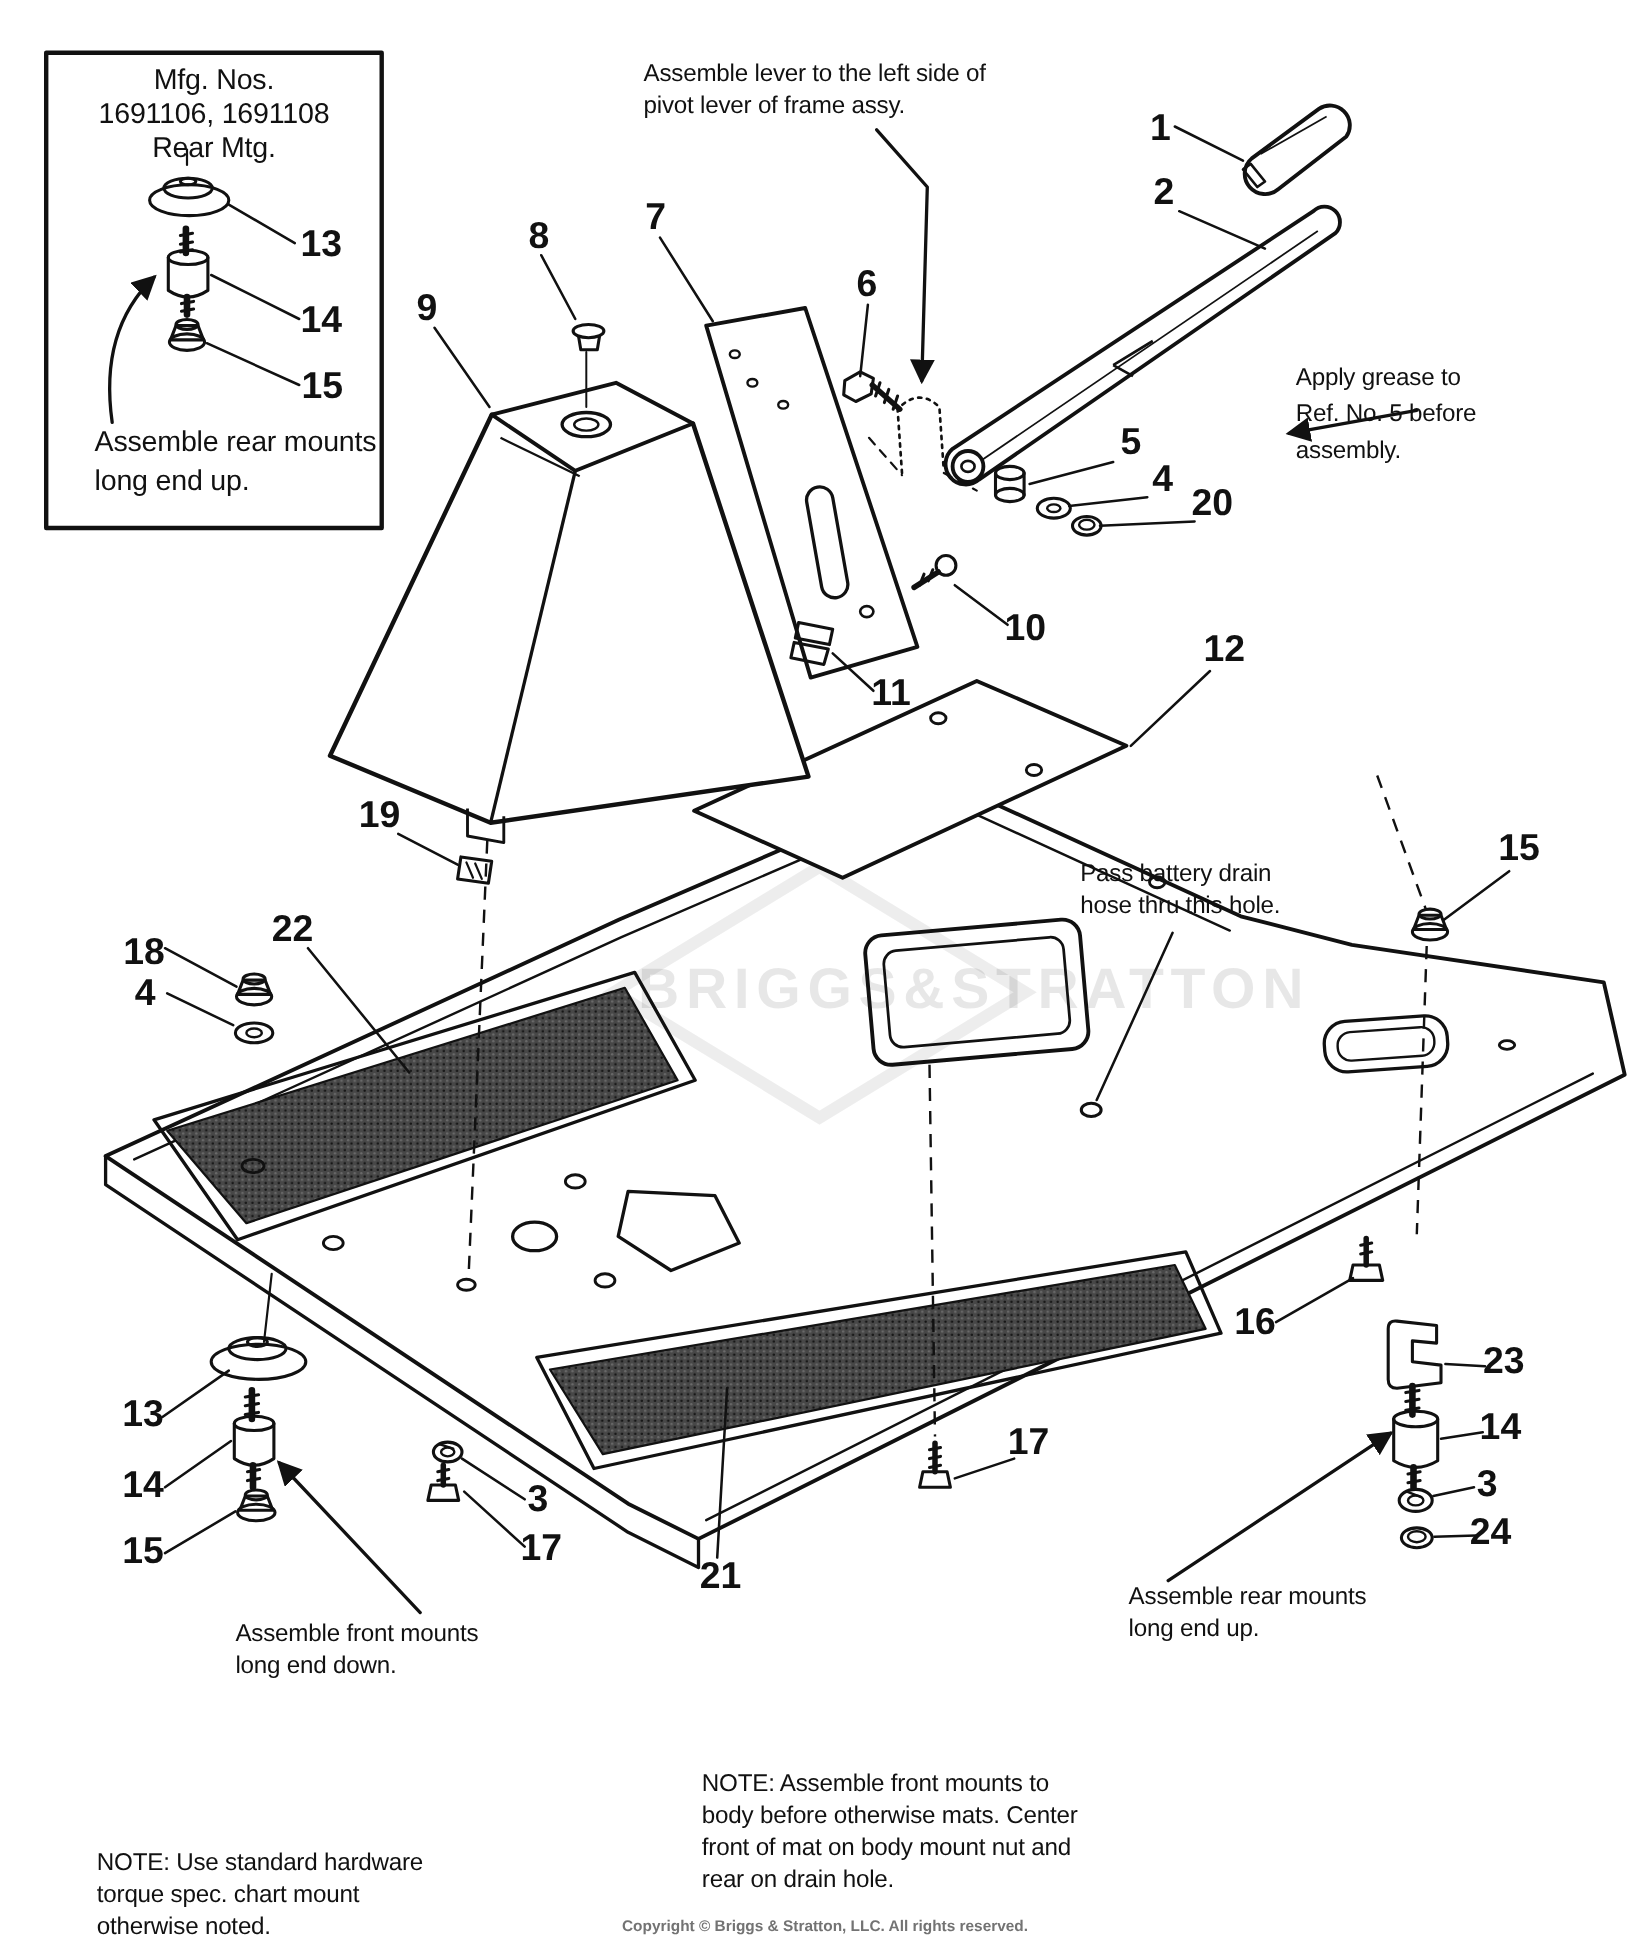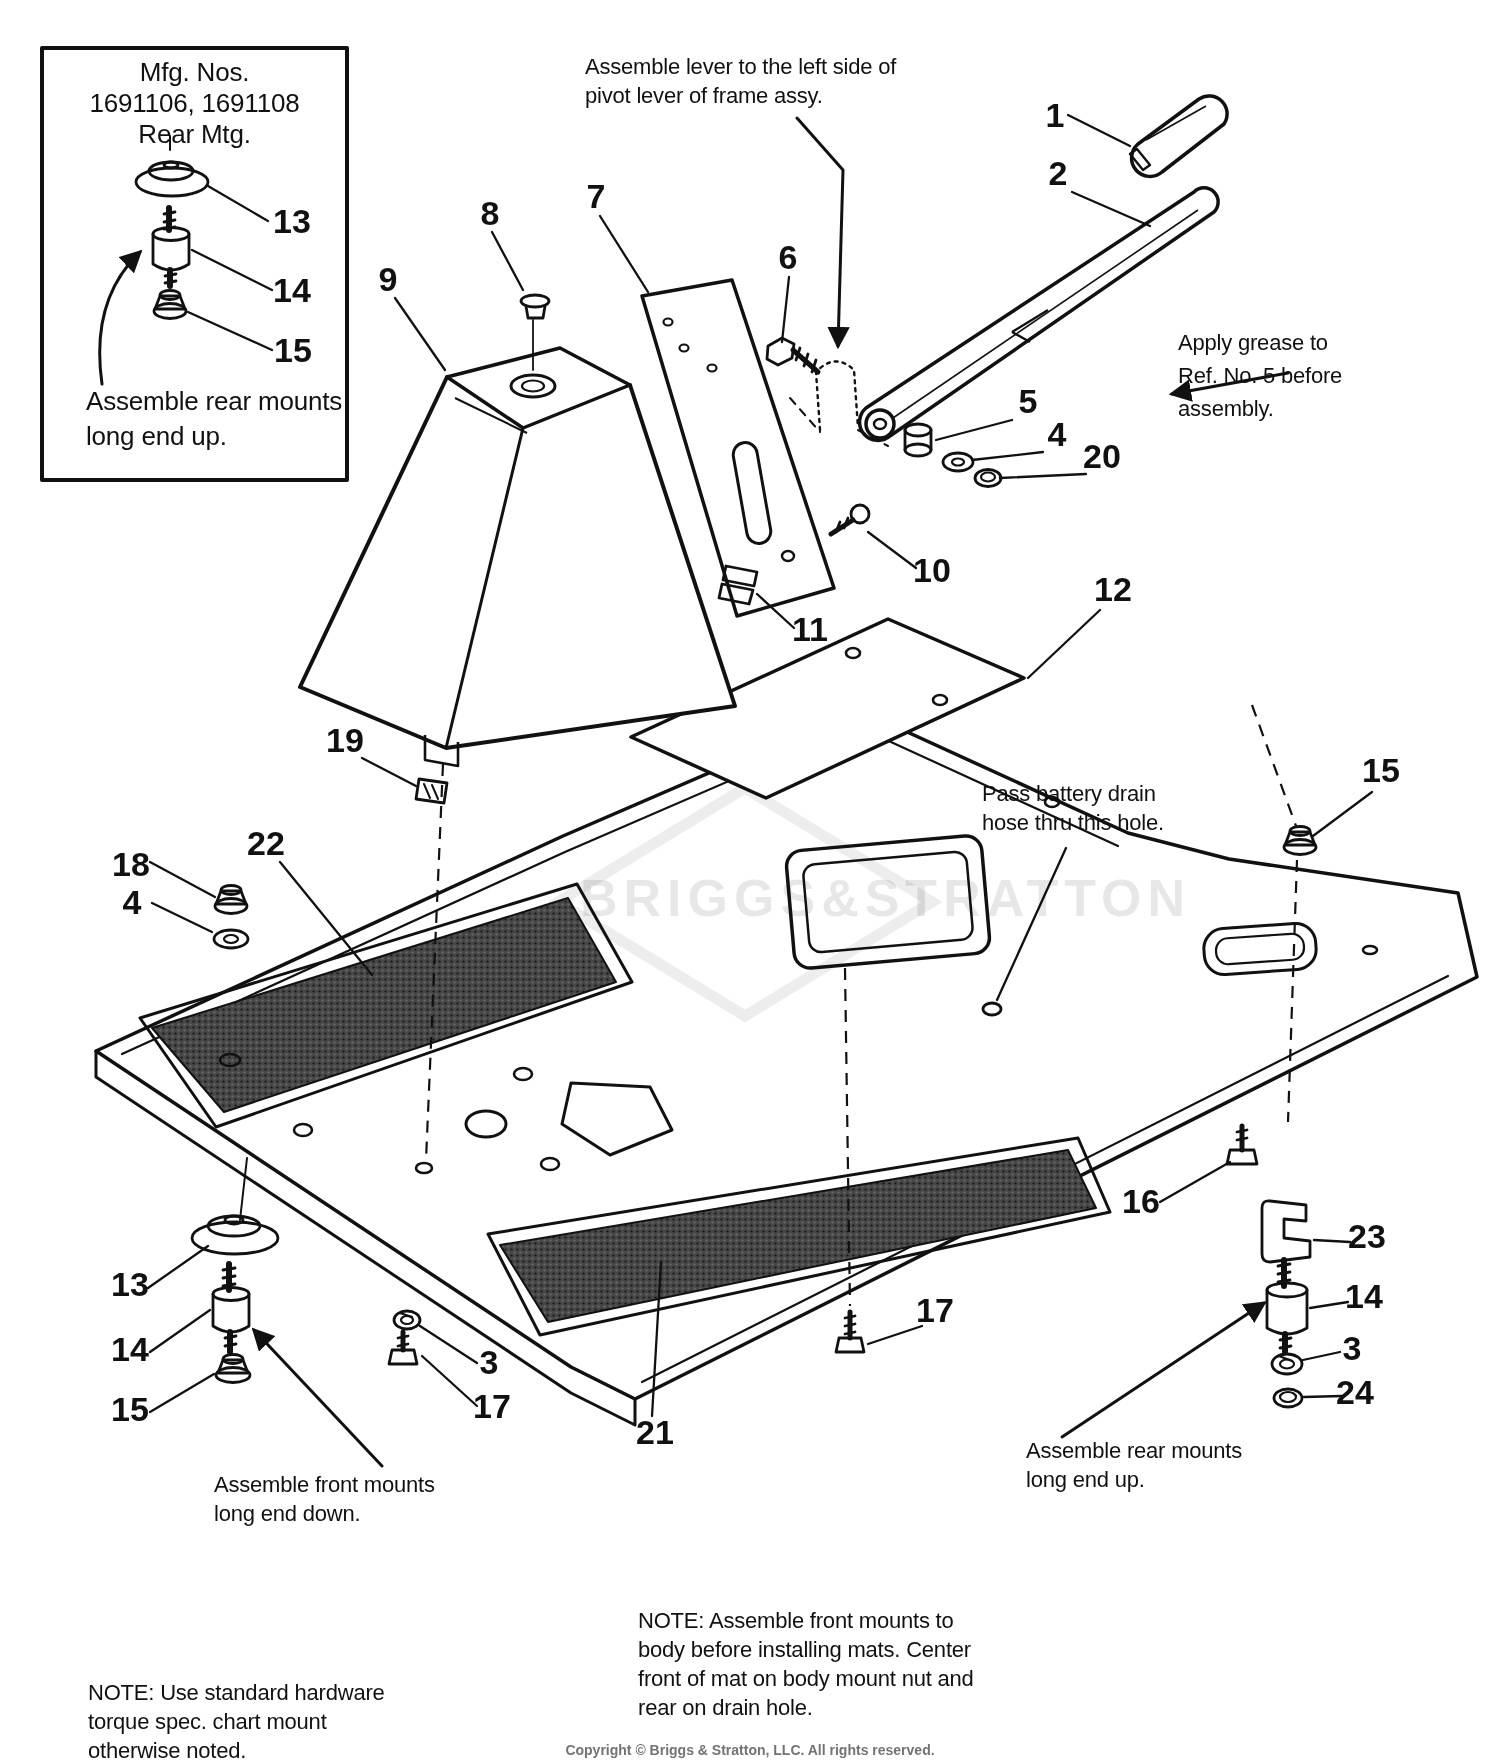--- a/index.html
+++ b/index.html
@@ -350,19 +350,19 @@
   </div>
 
   <div class="note" style="left:88px; top:1643px;margin-top:35px;">
     <div>NOTE: Use standard hardware</div>
     <div>torque spec. chart mount</div>
     <div>otherwise noted.</div>
   </div>
 
   <div class="note" style="left:638px; top:1606px;">
     <div>NOTE: Assemble front mounts to</div>
-    <div>body before installing mats. Center</div>
+    <div>body before otherwise mats. Center</div>
     <div>front of mat on body mount nut and</div>
     <div>rear on drain hole.</div>
   </div>
 
   <div class="copyright" style="top:1742px;">Copyright © Briggs &amp; Stratton, LLC. All rights reserved.</div>
 </div>
 
 </body></html>

